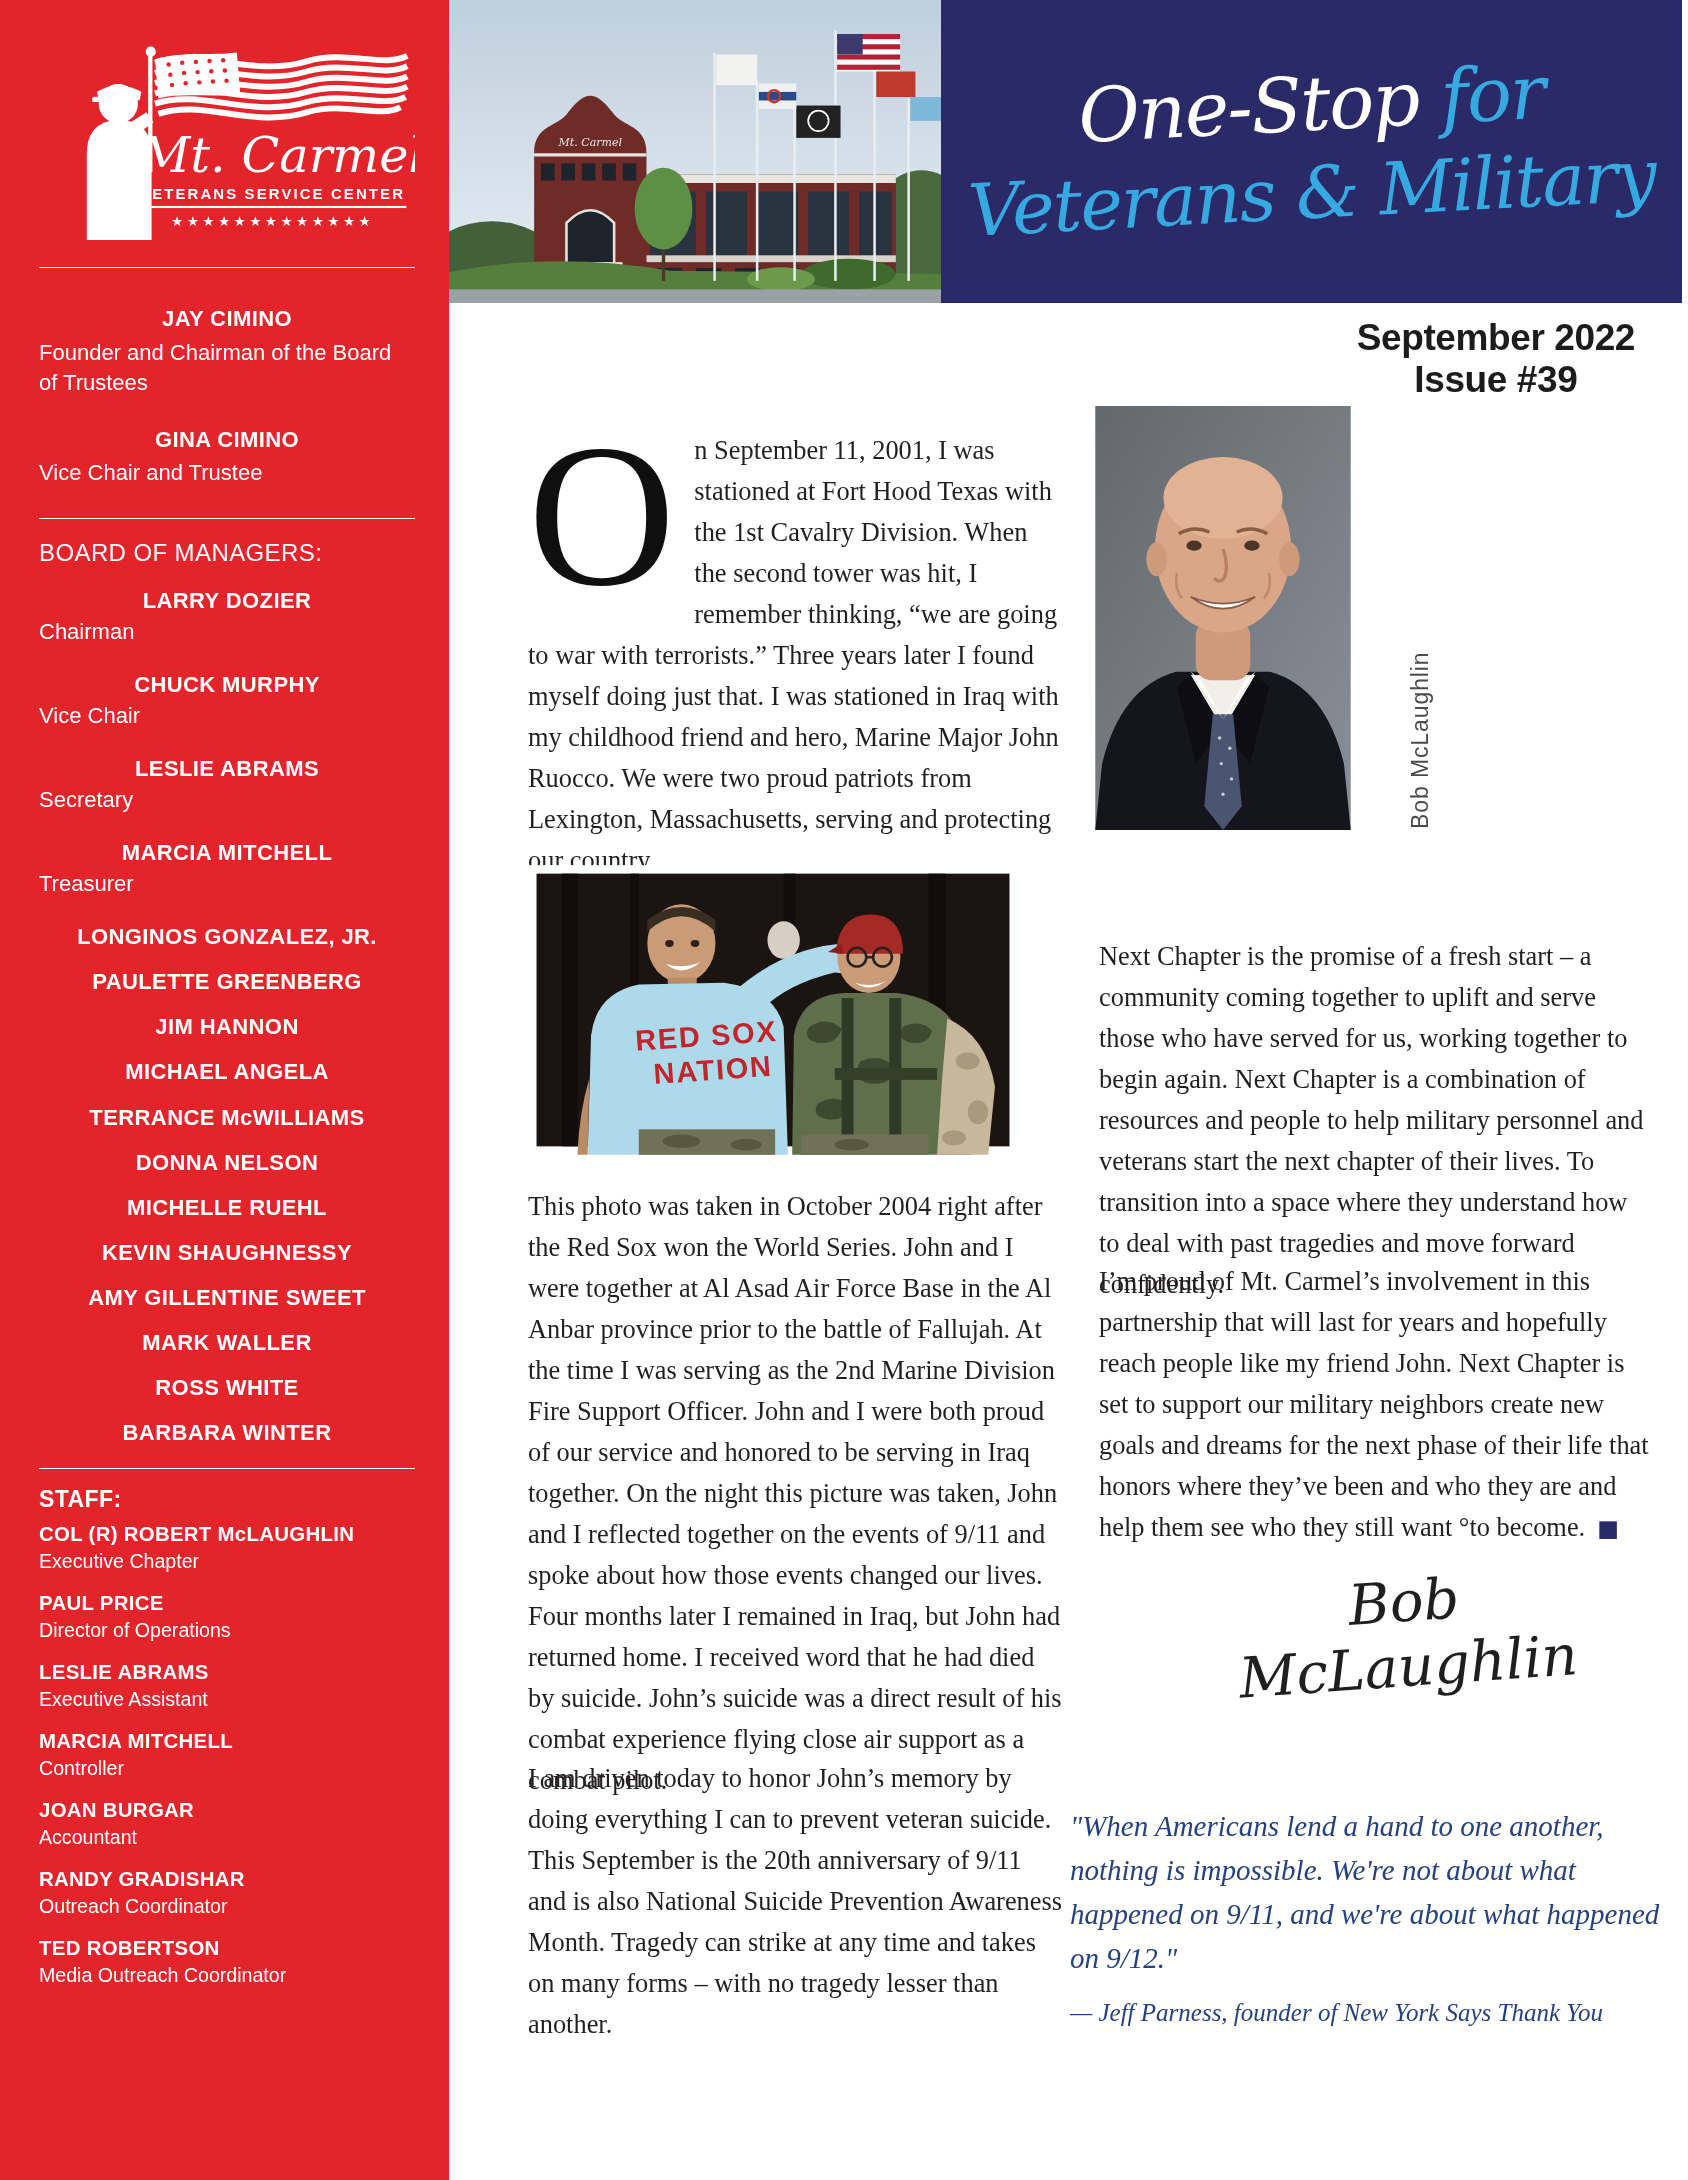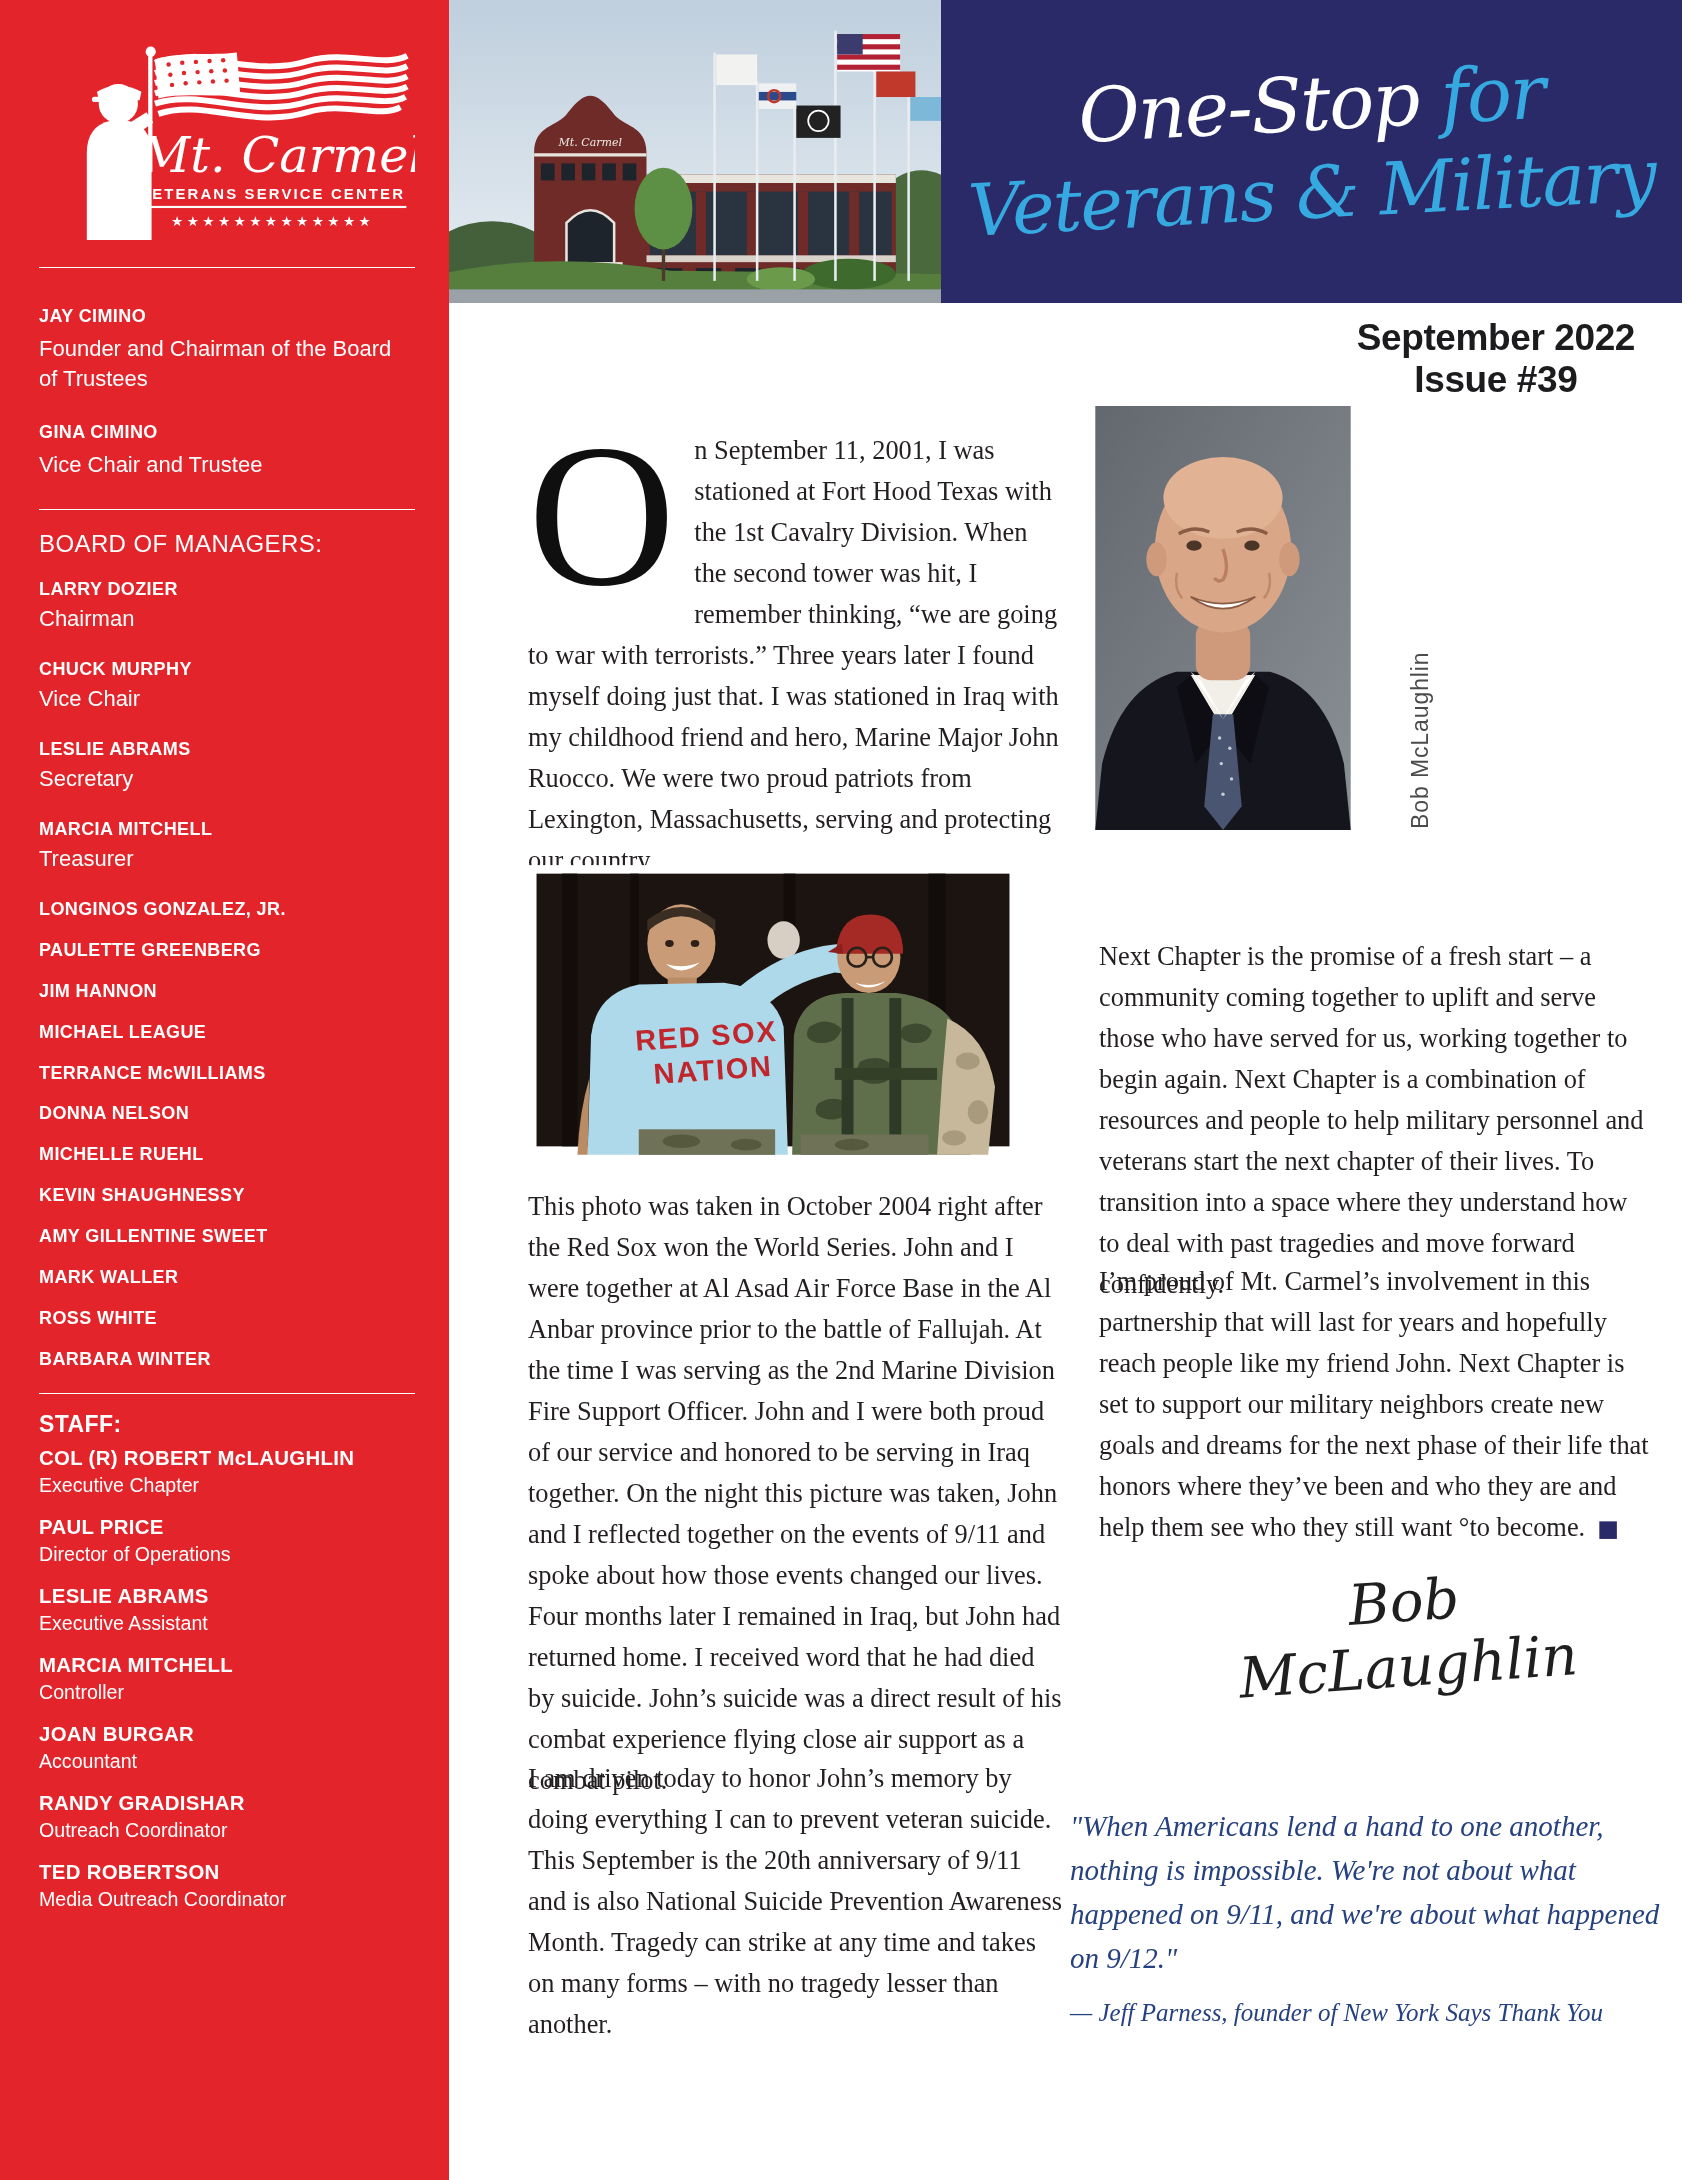--- a/index.html
+++ b/index.html
@@ -4,21 +4,21 @@
 <style>
   html,body{margin:0;padding:0;background:#cfcfcf;}
   .page{position:relative;width:1688px;height:2181px;background:#ffffff;overflow:hidden;
         font-family:"Liberation Sans",sans-serif;}
   
   .sidebar{position:absolute;left:0;top:0;width:449px;height:2181px;background:#E3242B;color:#fff;
            box-sizing:border-box;padding:0 34px 0 39px;}
   .logo-wrap{margin:44px auto 0;width:376px;}
   .rule{border:none;border-top:1.7px solid #fff;margin:24px 0 0 0;width:100%;}
   .trustees{margin-top:39px;}
-  .s-name{font-size:18px;font-weight:700;letter-spacing:0.4px;line-height:1.05;}
+  .s-name{font-size:22px;font-weight:700;letter-spacing:0.4px;line-height:1.05;text-align:center;}
   .s-role{font-size:22px;font-weight:400;line-height:1.38;margin-top:7.7px;}
   .s-role:empty{display:none;margin:0;}
   .t-entry{margin-bottom:29px;}
   .board-heading{margin-top:20px;font-size:24px;font-weight:400;letter-spacing:0.4px;}
   .board{margin-top:22px;}
   .b-entry{margin-bottom:22px;}
   .b-entry .s-role{margin-top:5.1px;margin-bottom:3.4px;}
   .b-entry.with-role{margin-bottom:25.6px;}
   .staff-heading{margin-top:17px;font-size:23px;font-weight:700;letter-spacing:0.4px;}
   .staff{margin-top:10.2px;}
@@ -155,21 +155,21 @@
       <div class="b-entry">
         <div class="s-name">LONGINOS GONZALEZ, JR.</div>
       </div>
       <div class="b-entry">
         <div class="s-name">PAULETTE GREENBERG</div>
       </div>
       <div class="b-entry">
         <div class="s-name">JIM HANNON</div>
       </div>
       <div class="b-entry">
-        <div class="s-name">MICHAEL LEAGUE</div>
+        <div class="s-name">MICHAEL ANGELA</div>
       </div>
       <div class="b-entry">
         <div class="s-name">TERRANCE McWILLIAMS</div>
       </div>
       <div class="b-entry">
         <div class="s-name">DONNA NELSON</div>
       </div>
       <div class="b-entry">
         <div class="s-name">MICHELLE RUEHL</div>
       </div>

